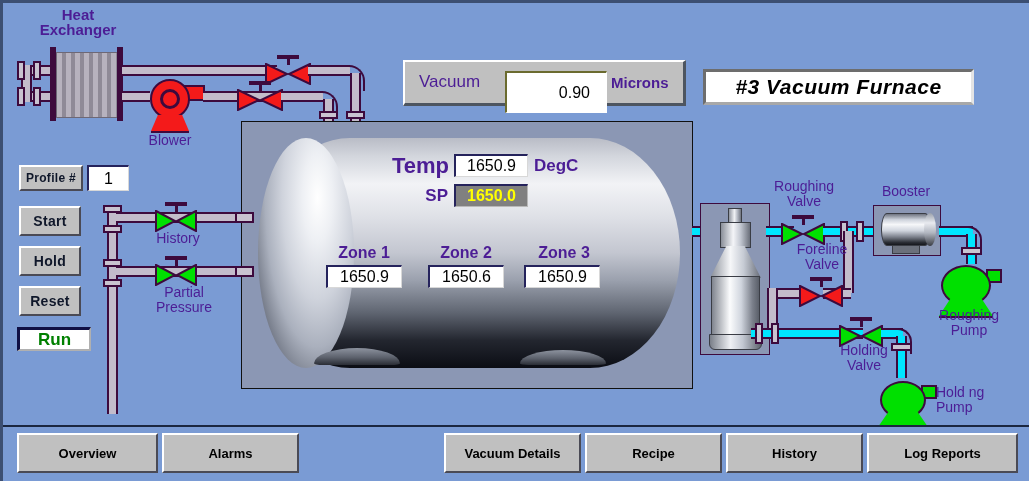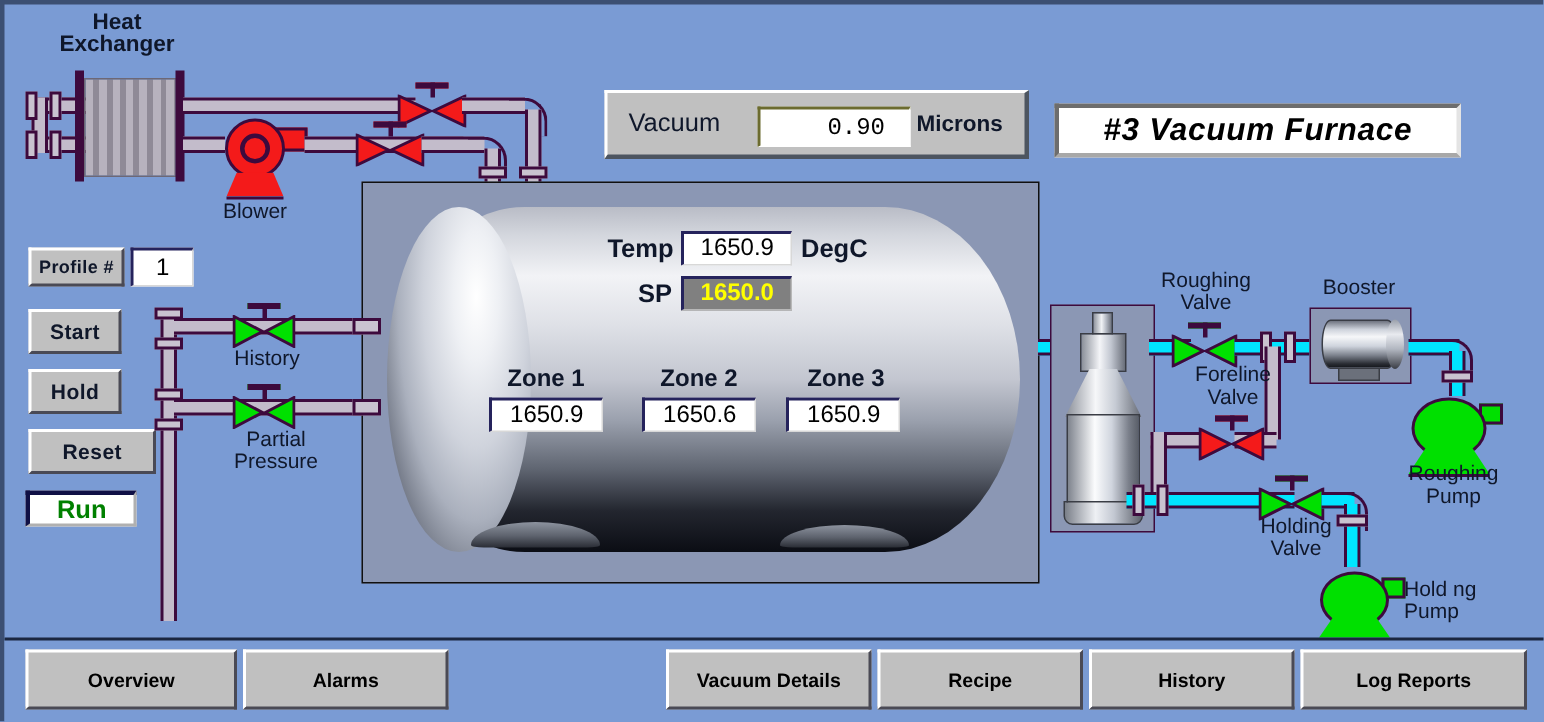--- a/index.html
+++ b/index.html
@@ -13,21 +13,21 @@
   #screen{
     position:absolute;left:0;top:0;width:1029px;height:481px;
     background:#7a9bd4;
     border-top:3px solid #3c4f72;
     border-left:3px solid #3c4f72;
     box-sizing:border-box;
   }
 
   
   .lbl{
-    position:absolute;color:#0f172a;font-size:14px;line-height:15px;
+    position:absolute;color:#4c1d95;font-size:14px;line-height:15px;
     text-align:center;white-space:pre;font-family:"Liberation Sans",sans-serif;
   }
   .lbl.bold{font-weight:bold;}
 
   
   .pipe-h{position:absolute;background:#c3bccb;border-top:2px solid #3d0a3d;border-bottom:2px solid #3d0a3d;box-sizing:border-box;}
   .pipe-v{position:absolute;background:#c3bccb;border-left:2px solid #3d0a3d;border-right:2px solid #3d0a3d;box-sizing:border-box;}
   .pipe-h.cyan{background:#00e5ff;}
   .pipe-v.cyan{background:#00e5ff;}
   .flange-v{position:absolute;background:#c9c3d0;border:2px solid #3d0a3d;box-sizing:border-box;}
@@ -222,34 +222,34 @@
 
   <div class="pipe-h" style="left:278px;top:88px;width:42px;height:11px;"></div>
   <div style="position:absolute;left:309px;top:88px;width:24px;height:24px;border-top:2px solid #3d0a3d;border-right:2px solid #3d0a3d;border-top-right-radius:16px;background:transparent;"></div>
   <div class="pipe-v" style="left:320px;top:96px;width:11px;height:24px;"></div>
 
   <div class="flange-h" style="left:343px;top:108px;width:19px;height:8px;"></div>
   <div class="flange-h" style="left:316px;top:108px;width:19px;height:8px;"></div>
 
   <div id="vacuum-box" style="left:400px;top:57px;width:283px;height:46px;">
     <div class="lbl" style="left:14px;top:12px;width:90px;text-align:left;font-size:17px;">Vacuum</div>
-    <div class="field vac" style="left:100px;top:9px;width:102px;height:27px;font-family:Liberation Mono, monospace;">0.90</div>
+    <div class="field vac" style="left:100px;top:9px;width:102px;height:42px;">0.90</div>
     <div class="lbl bold" style="left:206px;top:13px;width:80px;text-align:left;font-size:15px;">Microns</div>
   </div>
 
   <div id="title-box" style="left:700px;top:66px;width:271px;height:36px;">
     <span id="title-text">#3 Vacuum Furnace</span>
   </div>
 
   <div class="btn3d" style="left:16px;top:162px;width:64px;height:26px;font-size:12px;">Profile #</div>
   <div class="field" style="left:84px;top:162px;width:42px;height:26px;font-size:16px;">1</div>
 
   <div class="btn3d" style="left:16px;top:203px;width:62px;height:30px;font-size:14px;">Start</div>
   <div class="btn3d" style="left:16px;top:243px;width:62px;height:30px;font-size:14px;">Hold</div>
-  <div class="btn3d" style="left:16px;top:283px;width:85px;height:30px;font-size:14px;">Reset</div>
+  <div class="btn3d" style="left:16px;top:283px;width:62px;height:30px;font-size:14px;">Reset</div>
   <div class="field run" style="left:14px;top:324px;width:74px;height:24px;">Run</div>
 
   <div class="pipe-v" style="left:104px;top:206px;width:11px;height:205px;"></div>
   <div class="flange-h" style="left:100px;top:202px;width:19px;height:8px;"></div>
   <div class="flange-h" style="left:100px;top:222px;width:19px;height:8px;"></div>
   <div class="flange-h" style="left:100px;top:256px;width:19px;height:8px;"></div>
   <div class="flange-h" style="left:100px;top:276px;width:19px;height:8px;"></div>
 
   <div class="pipe-h" style="left:113px;top:209px;width:128px;height:11px;"></div>
   <div class="pipe-h" style="left:113px;top:263px;width:128px;height:11px;"></div>
@@ -274,21 +274,21 @@
   </div>
   <div class="lbl" style="left:140px;top:282px;width:82px;">Partial
 Pressure</div>
 
   <div id="vessel-panel" style="left:238px;top:118px;width:452px;height:268px;">
     <div id="tank" style="left:18px;top:16px;width:420px;height:230px;border-radius:90px/115px;"></div>
     <div id="tank-cap" style="left:16px;top:16px;width:96px;height:230px;"></div>
     <div class="saddle" style="left:72px;top:226px;width:86px;height:17px;"></div>
     <div class="saddle" style="left:278px;top:228px;width:86px;height:15px;"></div>
 
-    <div class="lbl bold" style="left:145px;top:36px;width:62px;font-size:17px;text-align:right;">Temp</div>
+    <div class="lbl bold" style="left:145px;top:36px;width:62px;font-size:22px;text-align:right;">Temp</div>
     <div class="field" style="left:212px;top:32px;width:74px;height:23px;font-size:16px;">1650.9</div>
     <div class="lbl bold" style="left:292px;top:36px;width:62px;font-size:17px;text-align:left;">DegC</div>
 
     <div class="lbl bold" style="left:150px;top:66px;width:56px;font-size:17px;text-align:right;">SP</div>
     <div class="field sp" style="left:212px;top:62px;width:74px;height:23px;font-size:16px;">1650.0</div>
 
     <div class="lbl bold" style="left:82px;top:123px;width:80px;font-size:16px;">Zone 1</div>
     <div class="field" style="left:84px;top:143px;width:76px;height:23px;font-size:16px;">1650.9</div>
 
     <div class="lbl bold" style="left:184px;top:123px;width:80px;font-size:16px;text-align:center;">Zone 2</div>

